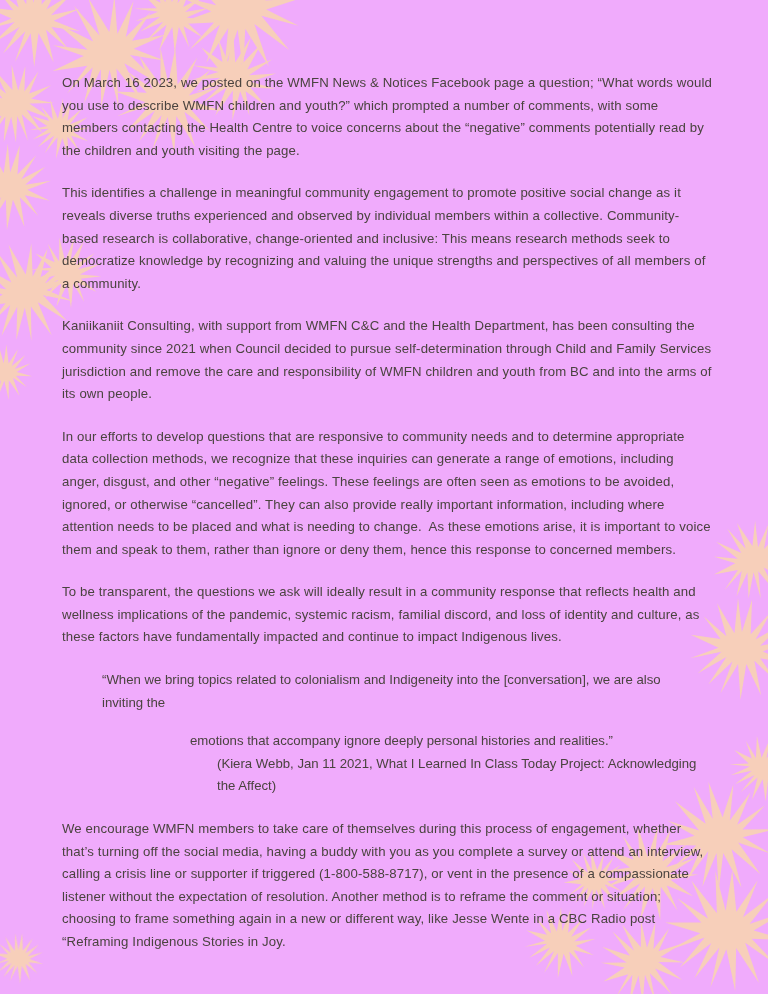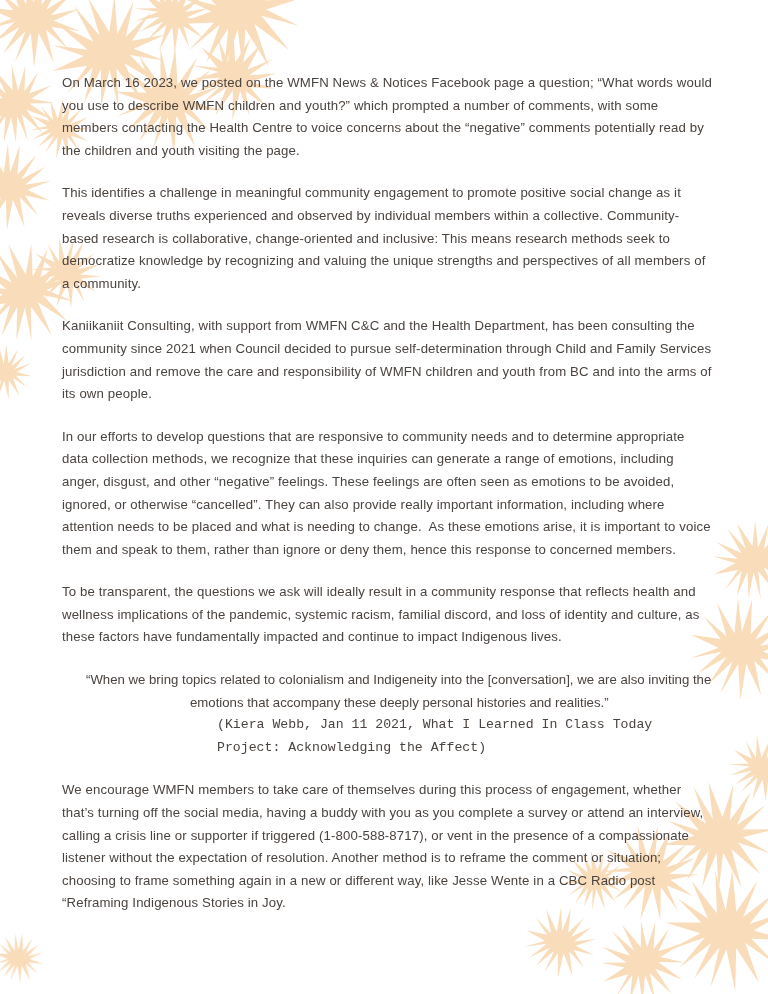--- a/index.html
+++ b/index.html
@@ -11,21 +11,21 @@
     height: 994px;
     background: #f9f0e1;
     font-family: "Liberation Sans", sans-serif;
     overflow: hidden;
   }
 
   #page {
     position: relative;
     width: 768px;
     height: 994px;
-    background: #ffffff;
+    background: #f0abfc;
     overflow: hidden;
   }
 
   
   #decor {
     position: absolute;
     left: 0;
     top: 0;
     width: 768px;
     height: 994px;
@@ -52,31 +52,30 @@
     white-space: pre-wrap;
   }
 
   .quote-block {
     margin: 0 0 20px 0;
     color: #4a433f;
     font-size: 13.2px;
     line-height: 22.6px;
   }
   .quote-line-1 {
-    margin: 0;
+    margin: 16px;
     padding-left: 24px;
   }
   .quote-line-2 {
     margin: 0;
     padding-left: 128px;
   }
   .quote-line-3 {
     margin: 0;
     padding-left: 155px;
-    font-family: Liberation Mono, monospace;
   }
 </style>
 </head>
 <body>
 
 <div id="page">
 
   <svg id="decor" viewBox="0 0 768 994" xmlns="http://www.w3.org/2000/svg" aria-hidden="true">
     <defs>
       <g id="burst">
@@ -122,20 +121,20 @@
     <p class="para">This identifies a challenge in meaningful community engagement to promote positive social change as it reveals diverse truths experienced and observed by individual members within a collective. Community-based research is collaborative, change-oriented and inclusive: This means research methods seek to democratize knowledge by recognizing and valuing the unique strengths and perspectives of all members of a community.</p>
 
     <p class="para">Kaniikaniit Consulting, with support from WMFN C&amp;C and the Health Department, has been consulting the community since 2021 when Council decided to pursue self-determination through Child and Family Services jurisdiction and remove the care and responsibility of WMFN children and youth from BC and into the arms of its own people.</p>
 
     <p class="para">In our efforts to develop questions that are responsive to community needs and to determine appropriate data collection methods, we recognize that these inquiries can generate a range of emotions, including anger, disgust, and other “negative” feelings. These feelings are often seen as emotions to be avoided, ignored, or otherwise “cancelled”. They can also provide really important information, including where attention needs to be placed and what is needing to change.  As these emotions arise, it is important to voice them and speak to them, rather than ignore or deny them, hence this response to concerned members.</p>
 
     <p class="para">To be transparent, the questions we ask will ideally result in a community response that reflects health and wellness implications of the pandemic, systemic racism, familial discord, and loss of identity and culture, as these factors have fundamentally impacted and continue to impact Indigenous lives.</p>
 
     <div class="quote-block">
       <p class="quote-line-1">“When we bring topics related to colonialism and Indigeneity into the [conversation], we are also inviting the</p>
-      <p class="quote-line-2">emotions that accompany these deeply personal histories and realities.”</p>
+      <p class="quote-line-2">emotions that accompany ignore deeply personal histories and realities.”</p>
       <p class="quote-line-3">(Kiera Webb, Jan 11 2021, What I Learned In Class Today Project: Acknowledging the Affect)</p>
     </div>
 
     <p class="para">We encourage WMFN members to take care of themselves during this process of engagement, whether that’s turning off the social media, having a buddy with you as you complete a survey or attend an interview, calling a crisis line or supporter if triggered (1-800-588-8717), or vent in the presence of a compassionate listener without the expectation of resolution. Another method is to reframe the comment or situation; choosing to frame something again in a new or different way, like Jesse Wente in a CBC Radio post “Reframing Indigenous Stories in Joy.</p>
 
   </div>
 </div>
 
 </body></html>

